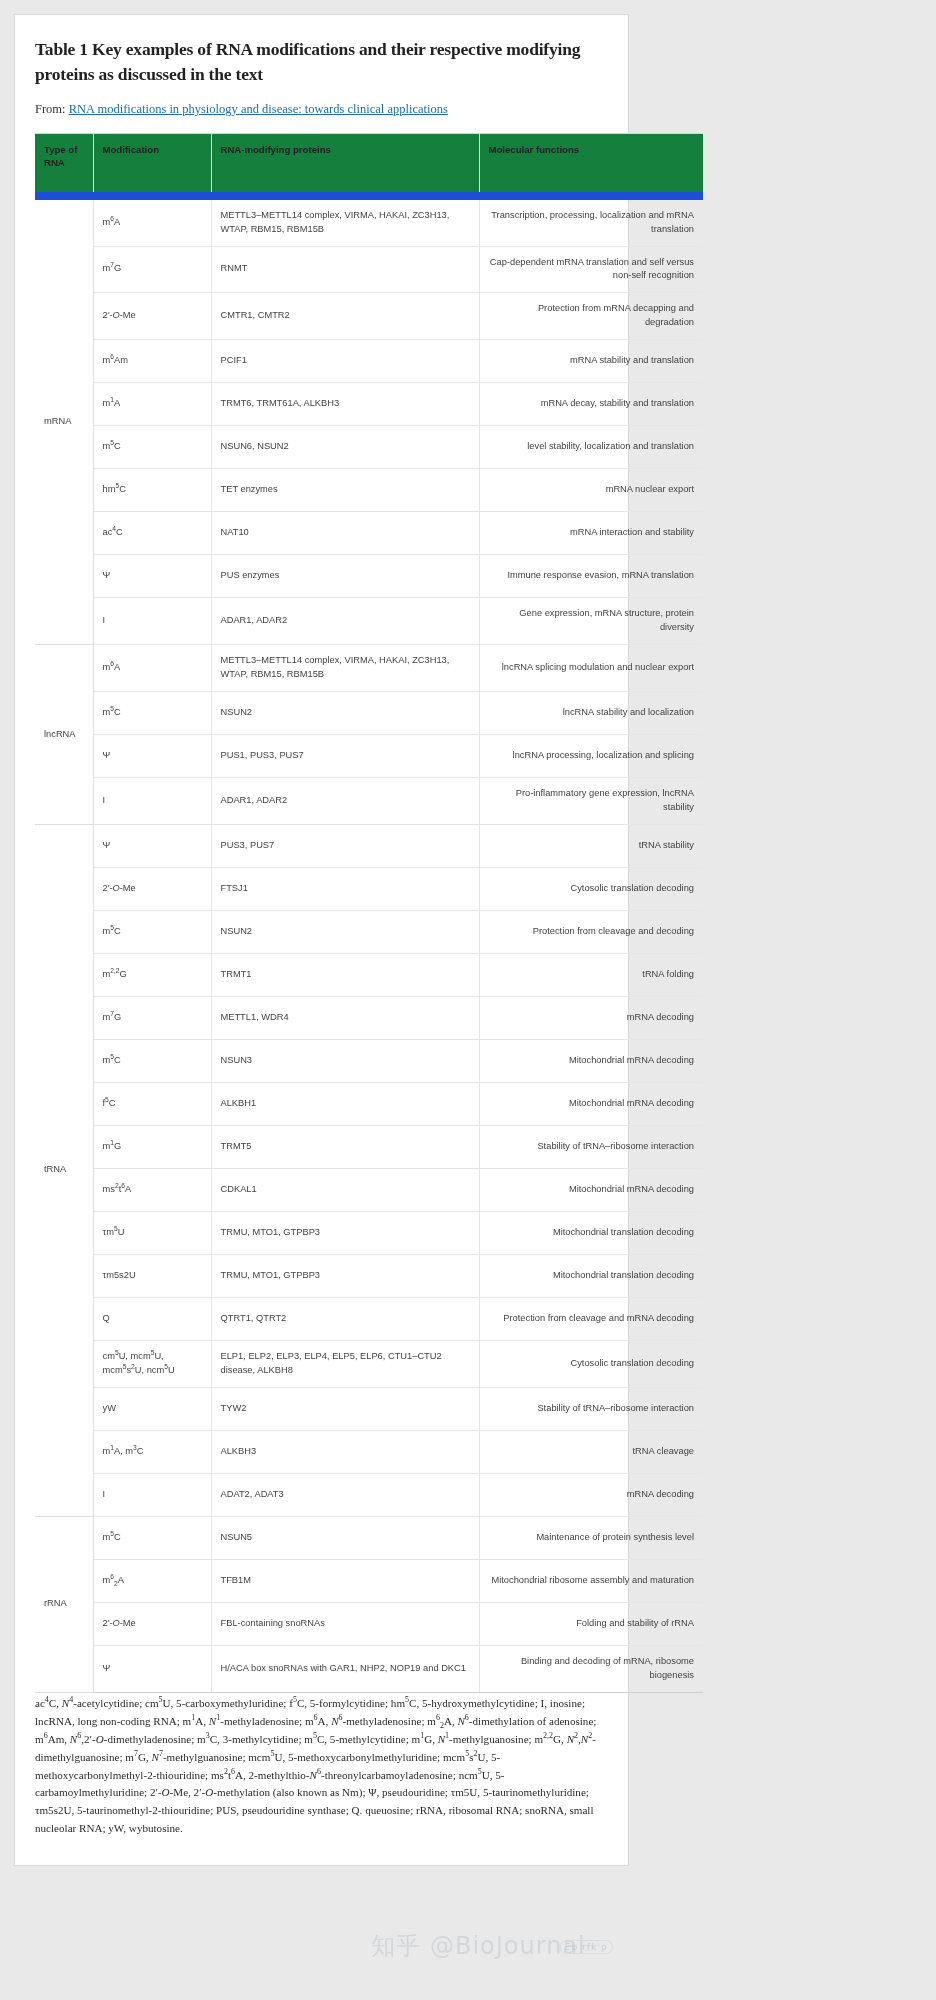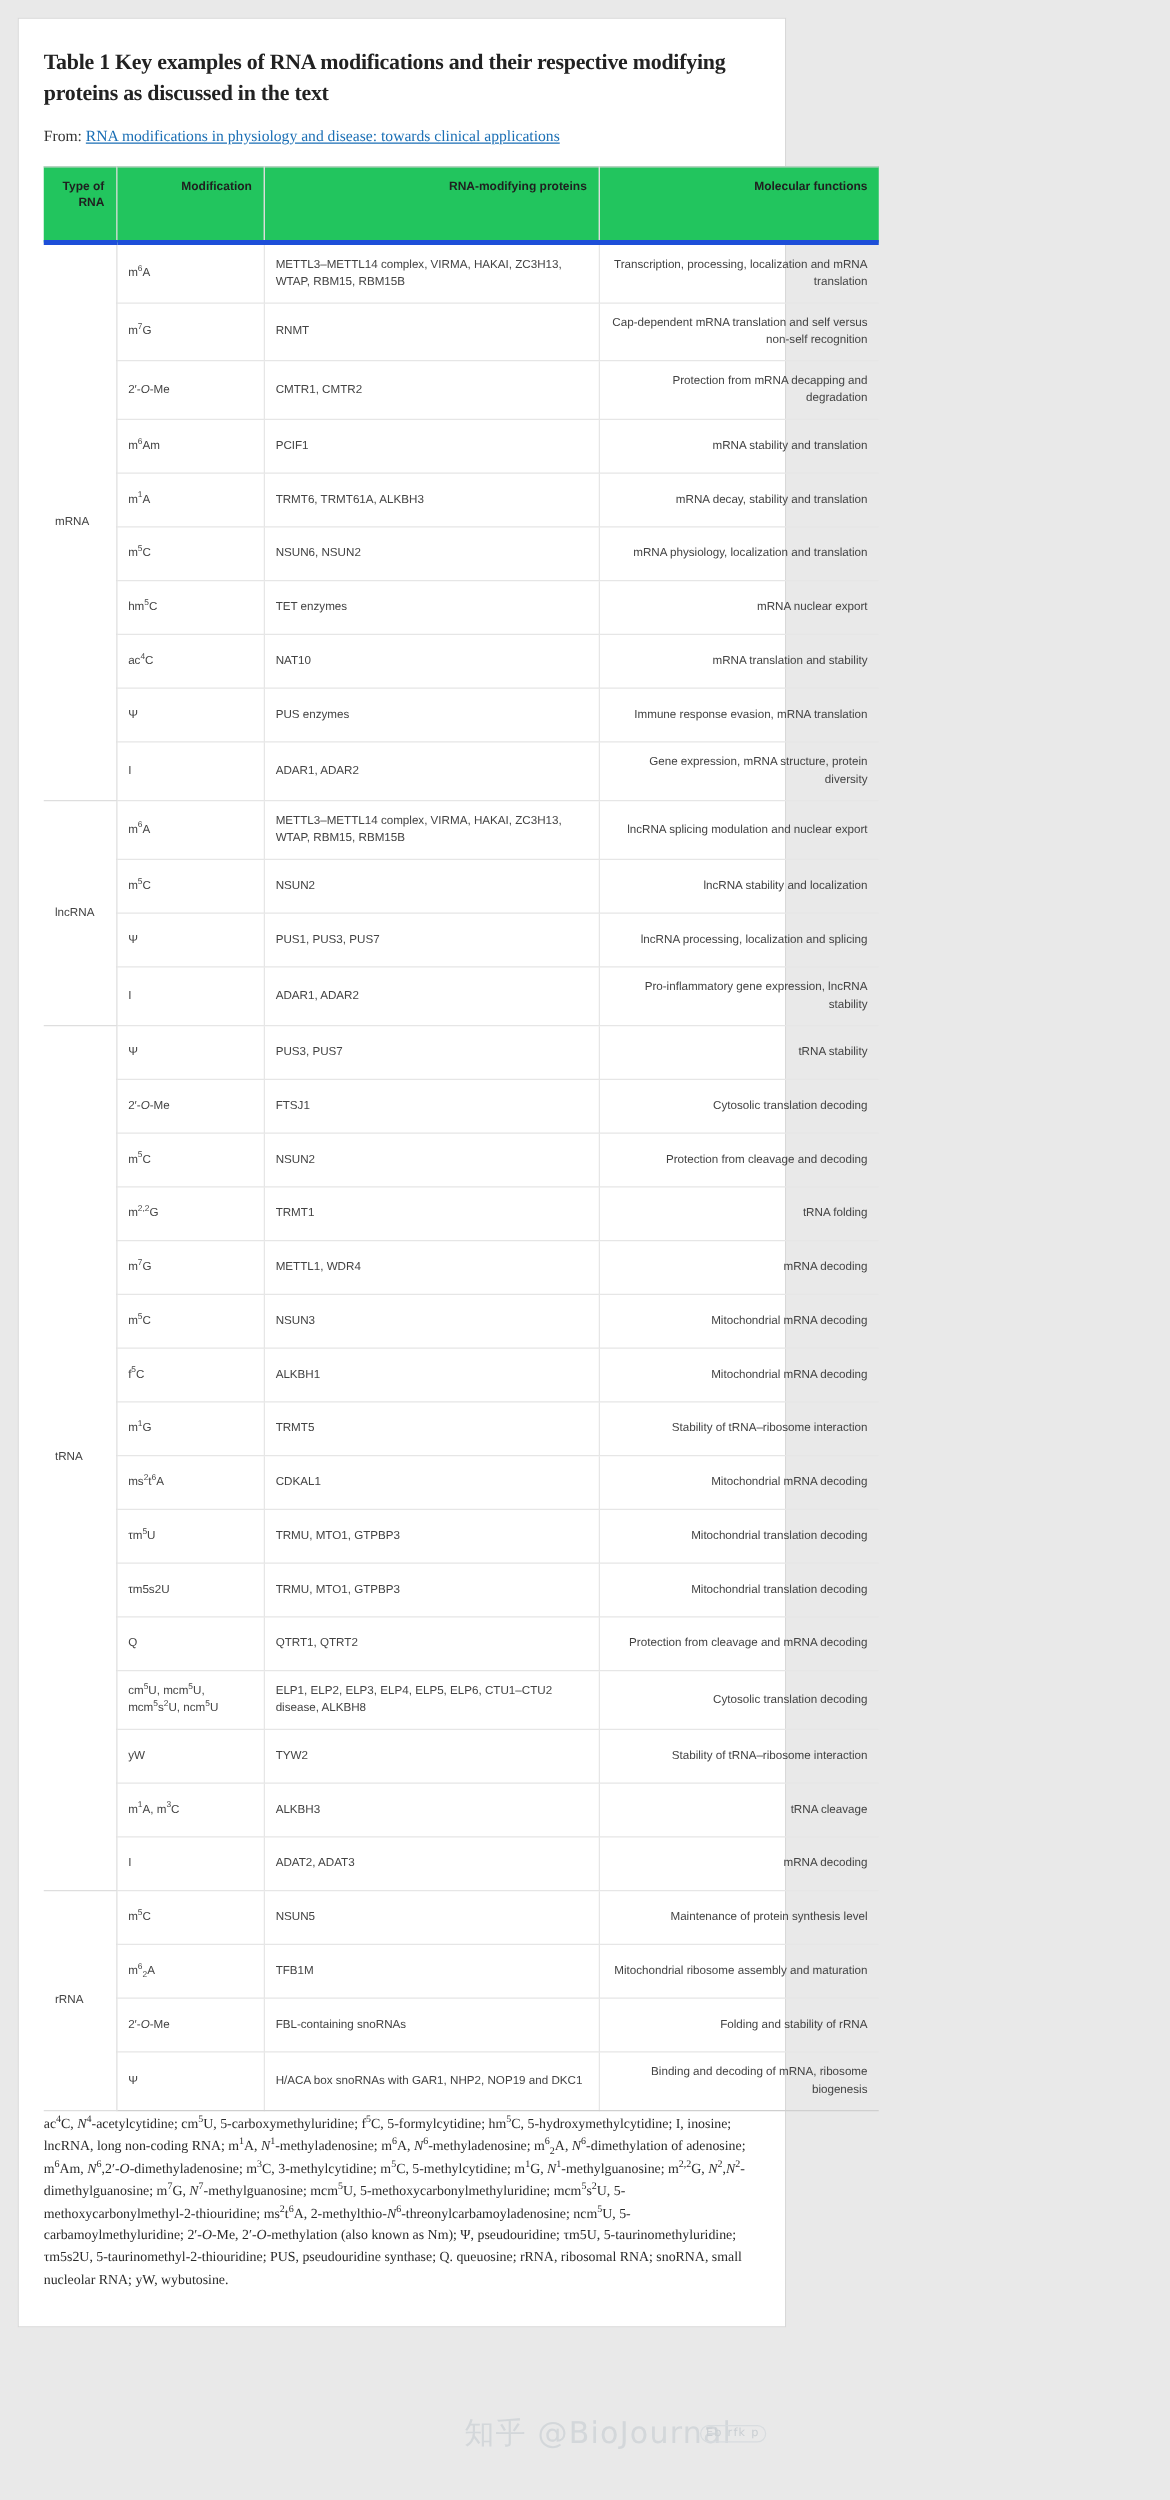--- a/index.html
+++ b/index.html
@@ -54,25 +54,25 @@
     table-layout:fixed;
     font-size:9.3px;
     color:#3c3c3c;
   }
   table.rna col.c1{width:58px;}
   table.rna col.c2{width:118px;}
   table.rna col.c3{width:268px;}
   table.rna col.c4{width:224px;}
 
   table.rna thead th{
-    background:#22c55e;
+    background:#15803d;
     border-top:1px solid #d5d5d5;
-    border-bottom:4px solid #1d4ed8;
+    border-bottom:8px solid #1d4ed8;
     border-right:1px solid #dcdcdc;
-    text-align:right;
+    text-align:left;
     vertical-align:top;
     font-weight:bold;
     font-size:9.6px;
     color:#1f1f1f;
     padding:10px 9px 22px 9px;
     line-height:1.35;
   }
   table.rna thead th:last-child{border-right:none;}
 
   table.rna td{
@@ -186,31 +186,31 @@
             <td>mRNA stability and translation</td>
           </tr>
           <tr>
             <td>m<sup>1</sup>A</td>
             <td>TRMT6, TRMT61A, ALKBH3</td>
             <td>mRNA decay, stability and translation</td>
           </tr>
           <tr>
             <td>m<sup>5</sup>C</td>
             <td>NSUN6, NSUN2</td>
-            <td>mRNA physiology, localization and translation</td>
+            <td>level stability, localization and translation</td>
           </tr>
           <tr>
             <td>hm<sup>5</sup>C</td>
             <td>TET enzymes</td>
             <td>mRNA nuclear export</td>
           </tr>
           <tr>
             <td>ac<sup>4</sup>C</td>
             <td>NAT10</td>
-            <td>mRNA translation and stability</td>
+            <td>mRNA interaction and stability</td>
           </tr>
           <tr>
             <td>Ψ</td>
             <td>PUS enzymes</td>
             <td>Immune response evasion, mRNA translation</td>
           </tr>
           <tr>
             <td>I</td>
             <td>ADAR1, ADAR2</td>
             <td>Gene expression, mRNA structure, protein diversity</td>

